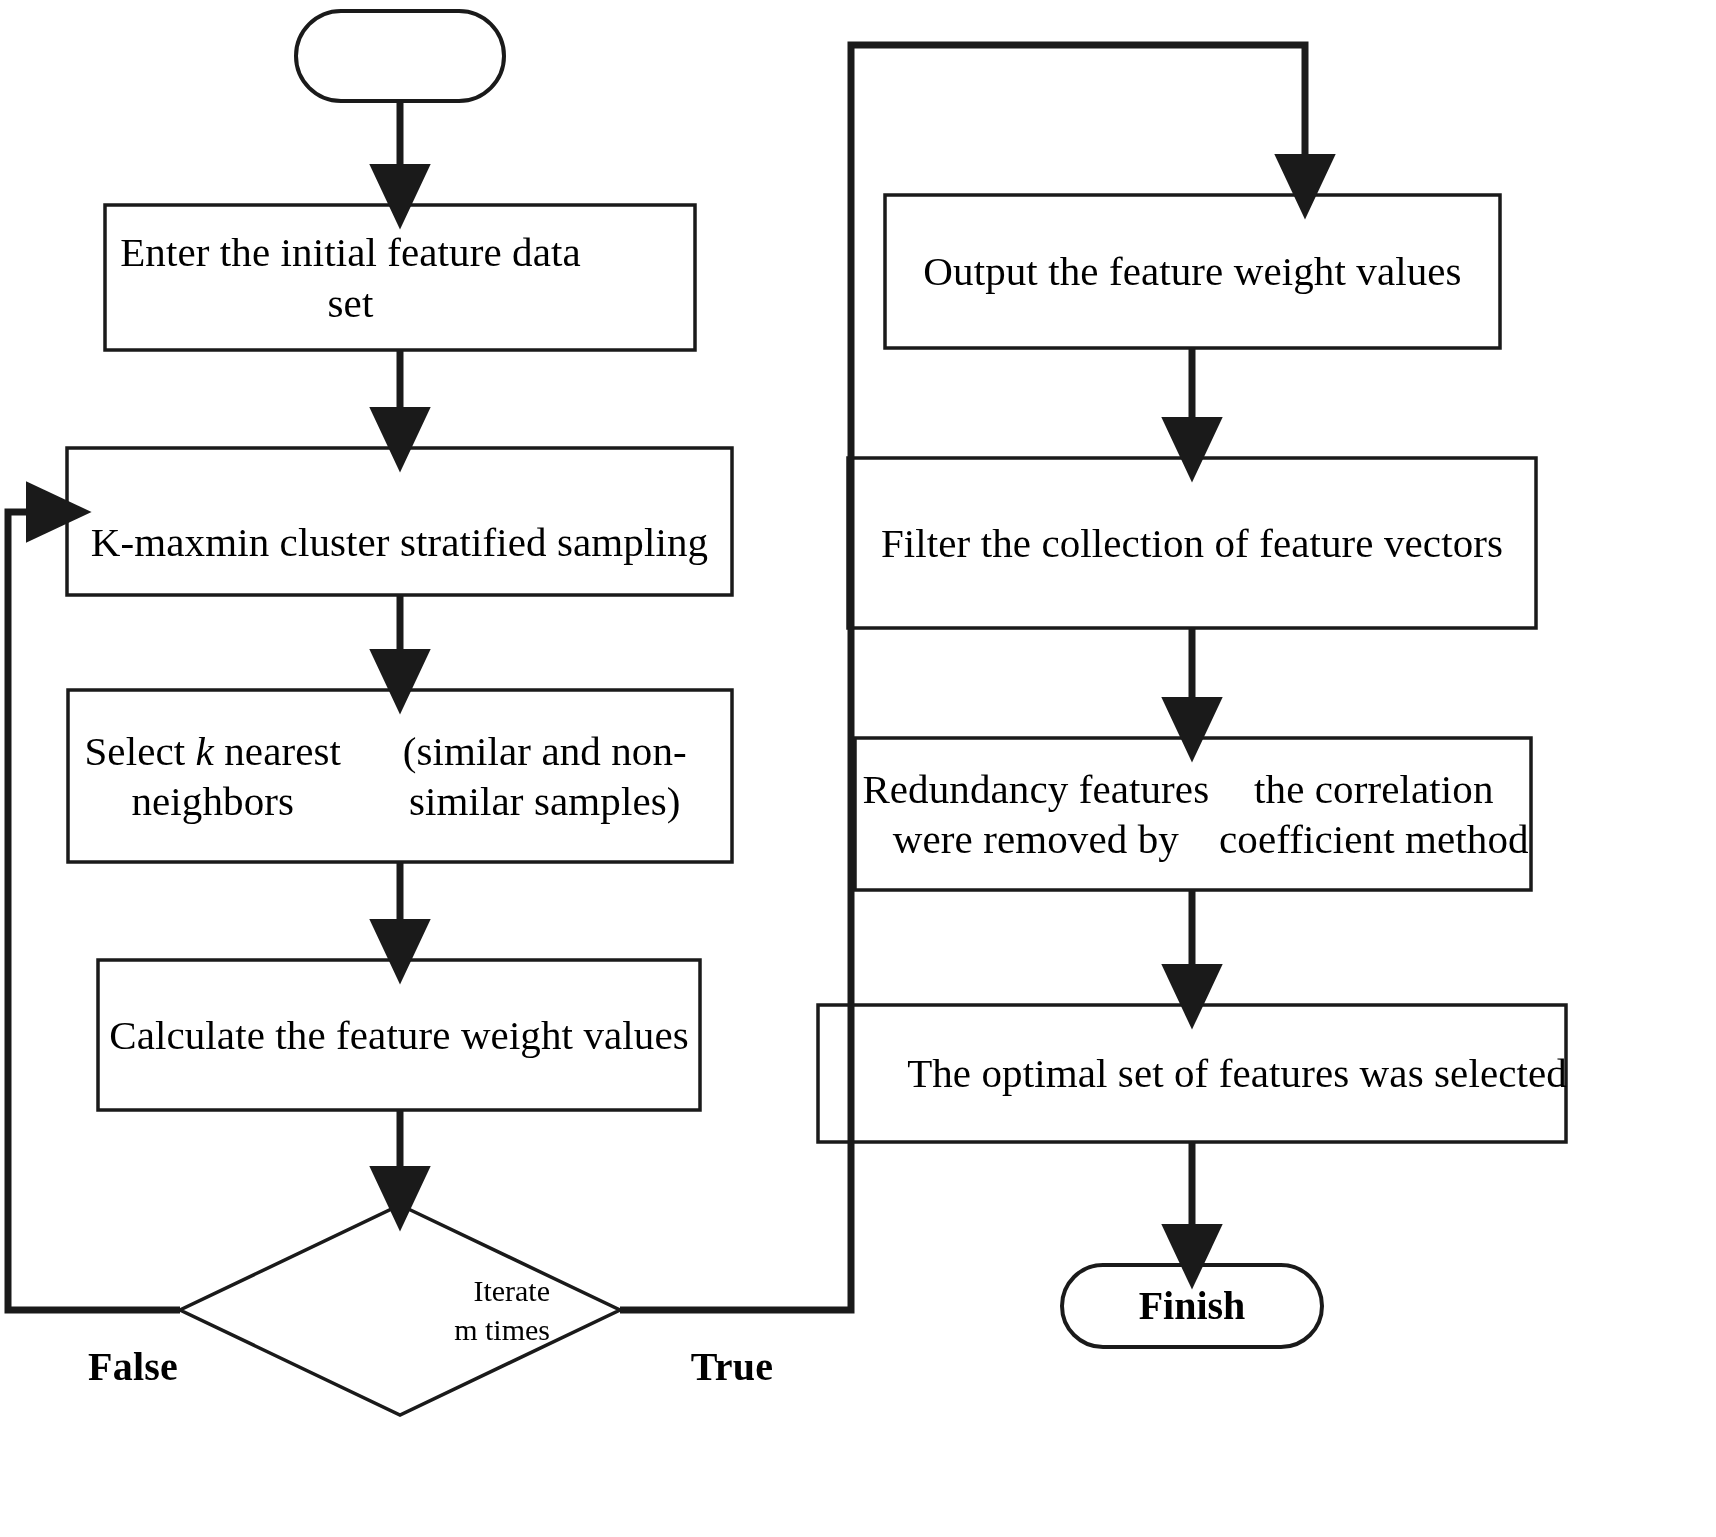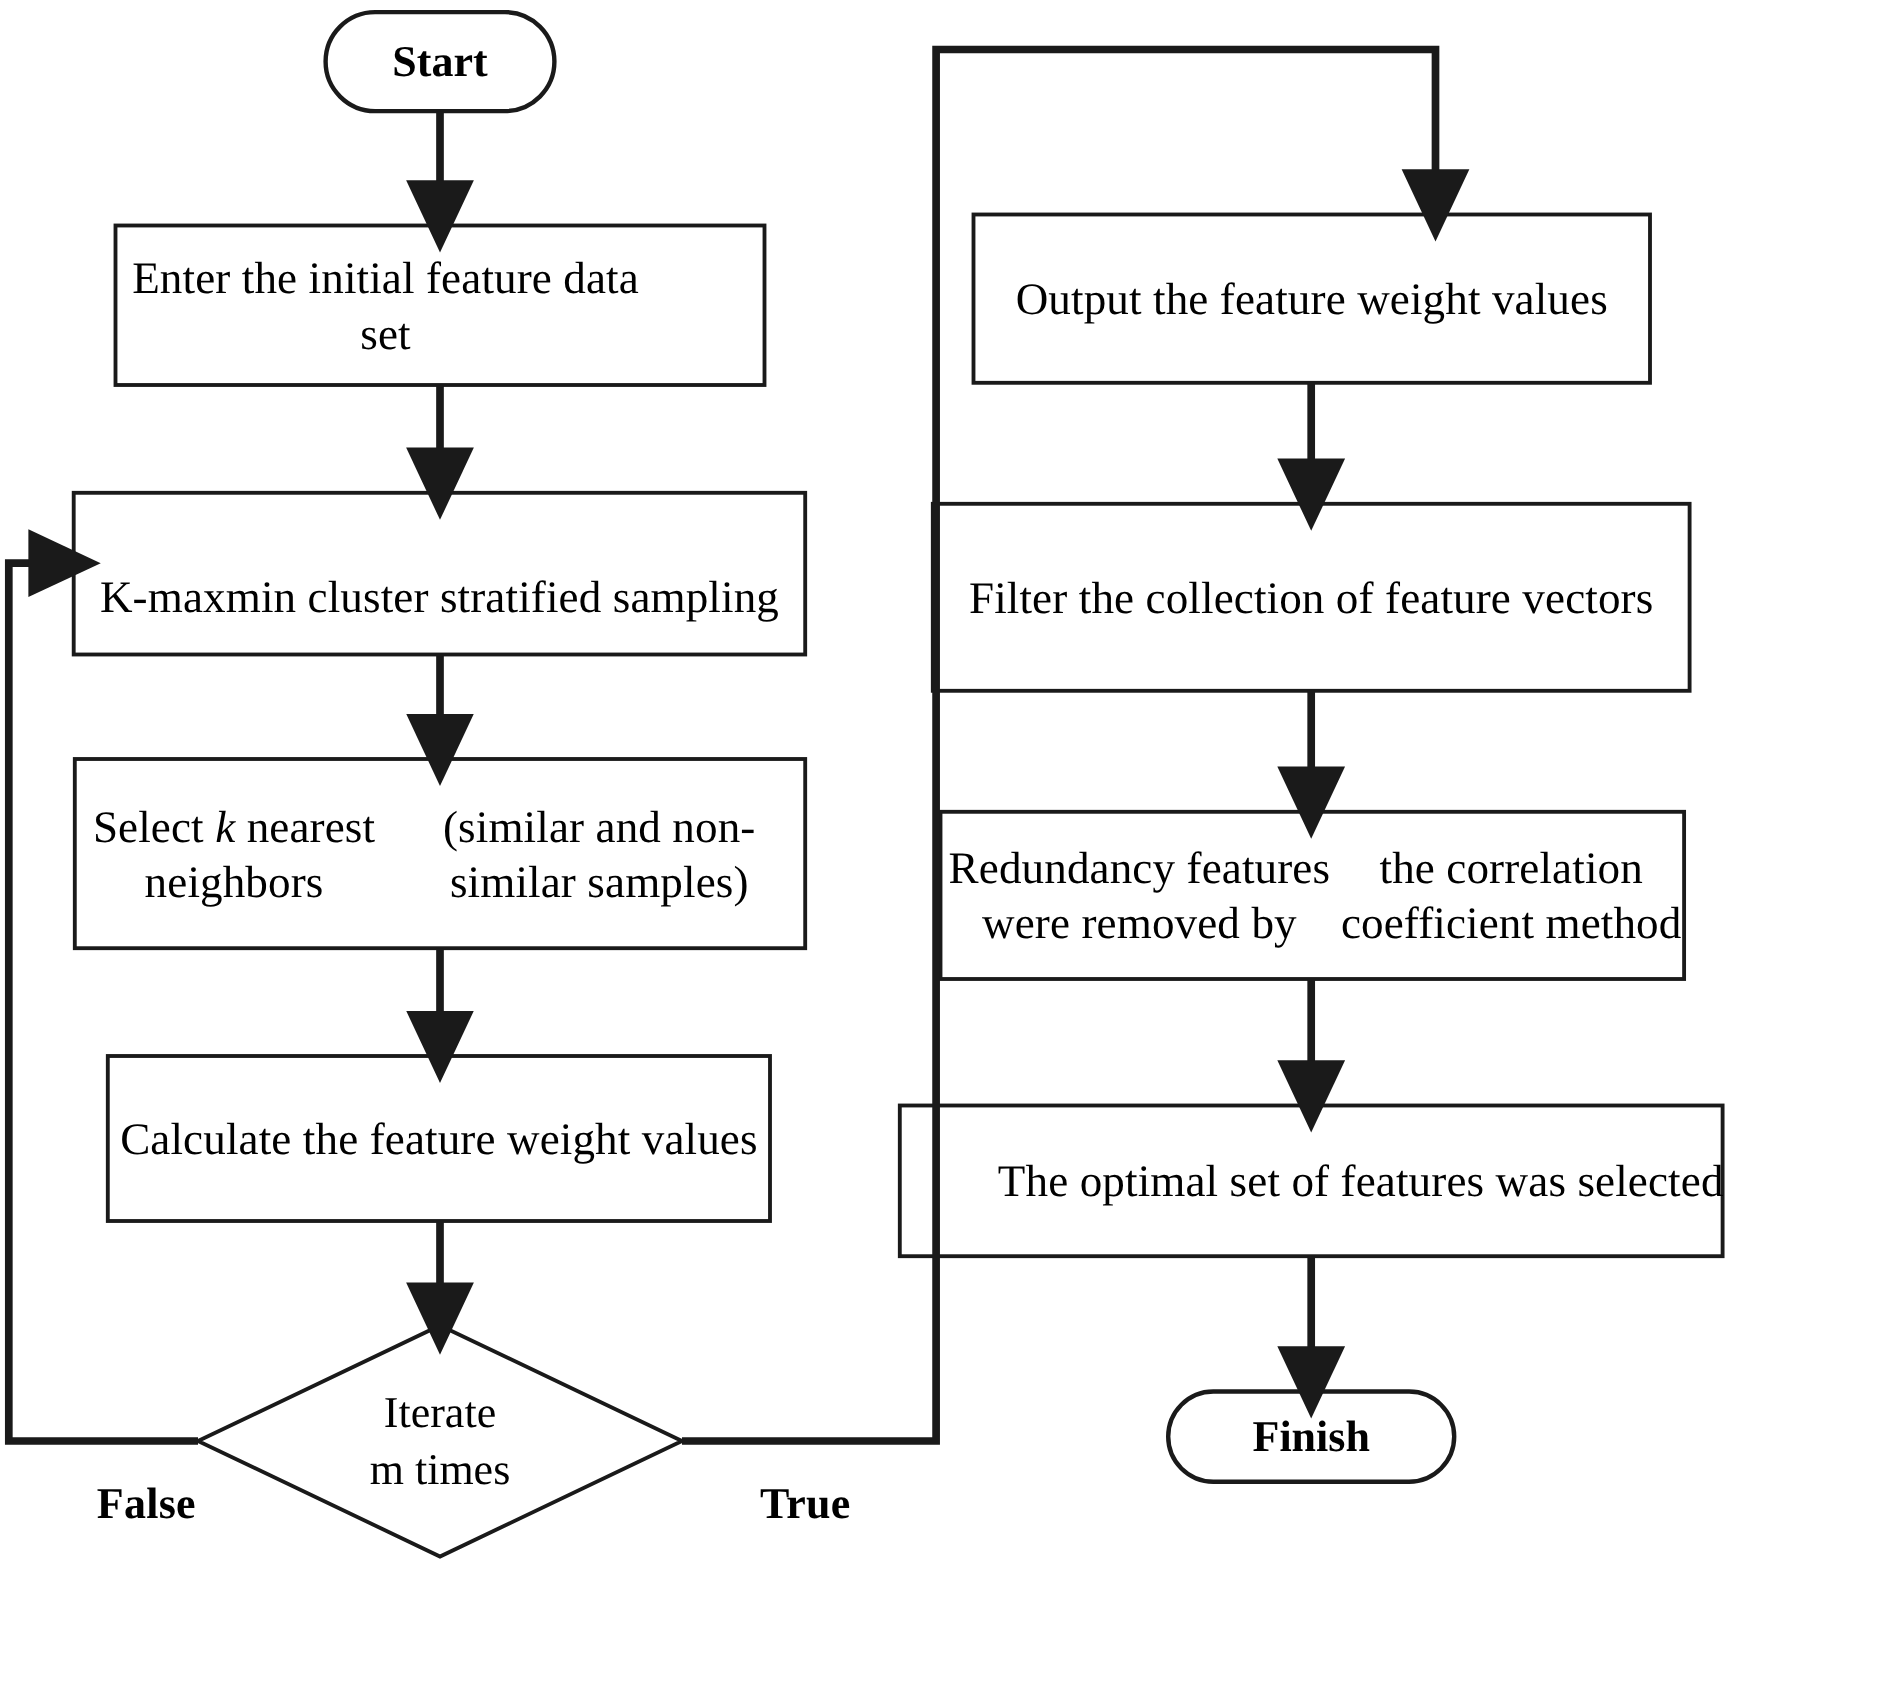--- a/index.html
+++ b/index.html
@@ -34,23 +34,24 @@
   .proc-label{
     font-size:41px;
     font-weight:400;
     letter-spacing:0.1px;
   }
   .term-label{
     font-size:40px;
     font-weight:700;
   }
   .decision-label{
-    font-size:40px;
+    font-size:30px;
     font-weight:400;
     line-height:1.3;
+    align-items:flex-end;
   }
   .branch-label{
     position:absolute;
     font-size:40px;
     font-weight:700;
     letter-spacing:0.2px;
     display:flex;
     align-items:center;
     justify-content:center;
     white-space:nowrap;
@@ -110,21 +111,20 @@
 
     <line x1="1192" y1="348" x2="1192" y2="449" stroke="#1a1a1a" stroke-width="7" marker-end="url(#arrow)"></line>
 
     <line x1="1192" y1="628" x2="1192" y2="729" stroke="#1a1a1a" stroke-width="7" marker-end="url(#arrow)"></line>
 
     <line x1="1192" y1="890" x2="1192" y2="996" stroke="#1a1a1a" stroke-width="7" marker-end="url(#arrow)"></line>
 
     <line x1="1192" y1="1142" x2="1192" y2="1256" stroke="#1a1a1a" stroke-width="7" marker-end="url(#arrow)"></line>
   </svg>
 
-  <div class="node-label term-label" style="left:296px;top:11px;width:208px;height:90px;">Start</div>
 
   <div class="node-label proc-label" style="left:105px;top:205px;width:491px;height:145px;">Enter the initial feature data set</div>
 
   <div class="node-label proc-label" style="left:67px;top:448px;width:665px;height:188px;">K-maxmin cluster stratified sampling</div>
 
   <div class="node-label proc-label" style="left:68px;top:690px;width:664px;height:172px;flex-direction:row;">
     <div><span>Select </span><span class="ital">k</span><span> nearest neighbors</span></div>
     <div>(similar and non-similar samples)</div>
   </div>
 

